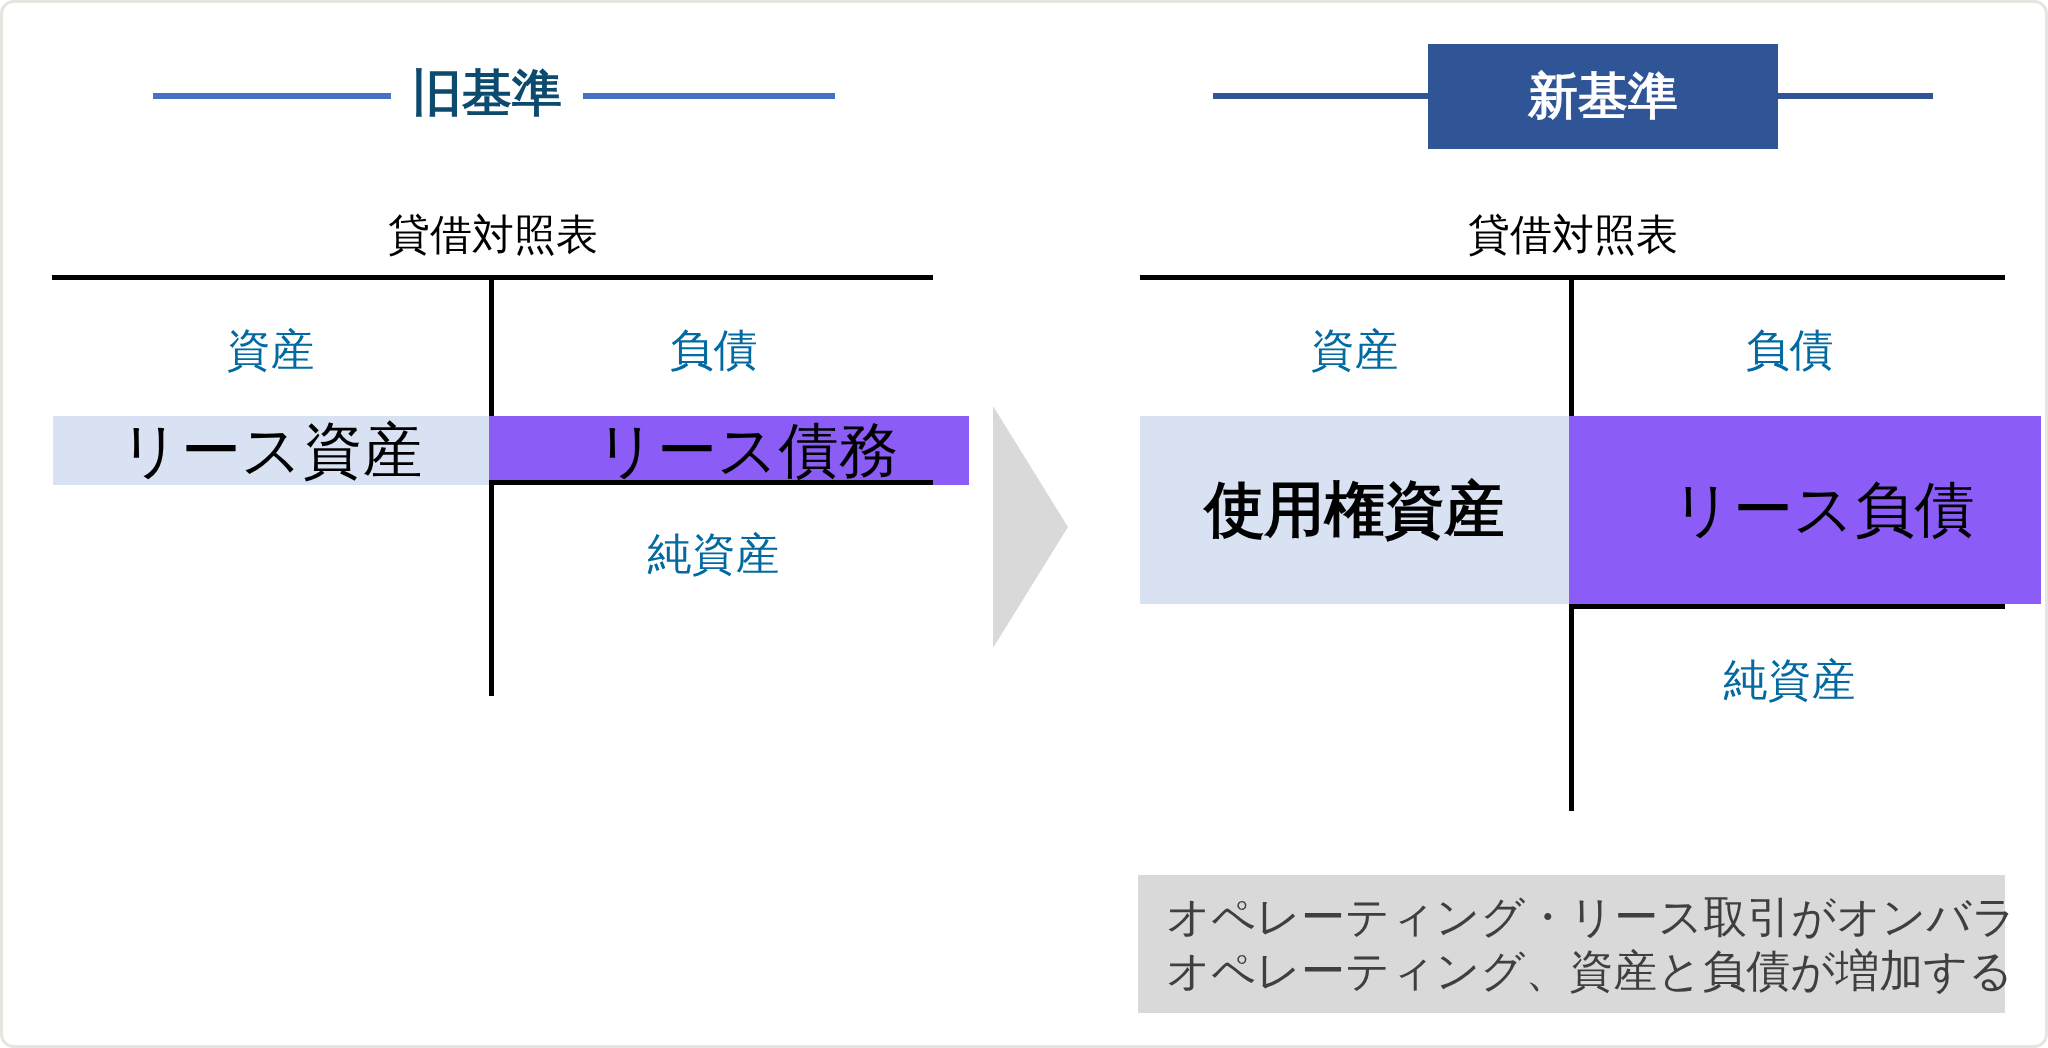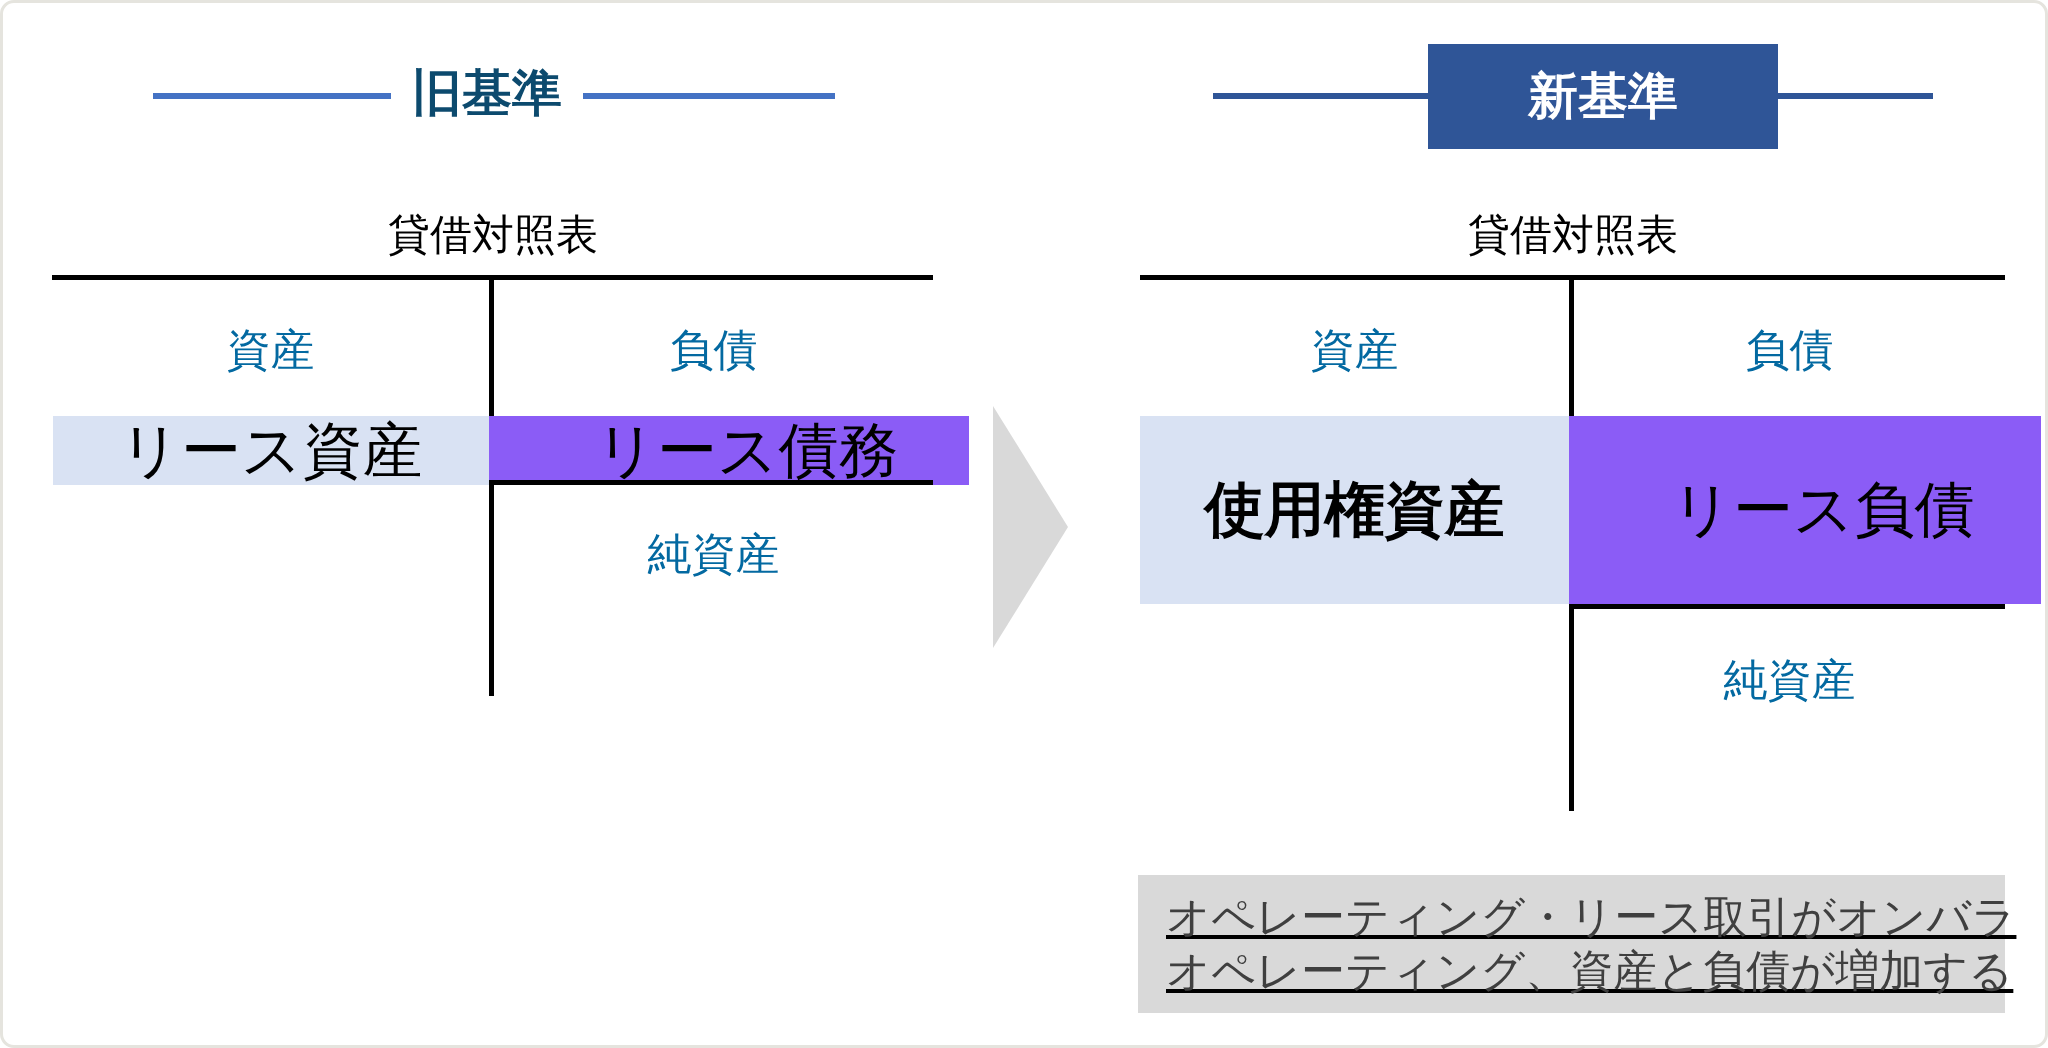--- a/index.html
+++ b/index.html
@@ -72,21 +72,20 @@
     border-top: 121px solid transparent;
     border-bottom: 121px solid transparent;
     border-left: 75px solid #d9d9d9;
   }
 
   
   .note-box {
     background: #d9d9d9;
     box-sizing: border-box;
     padding: 15px 18px 0 28px;
-    text-decoration: underline;
   }
   .note-box .note-line {
     font-size: 44px;
     line-height: 54px;
     color: #3f3f3f;
     white-space: nowrap;
   }
 </style>
 </head>
 <body>

